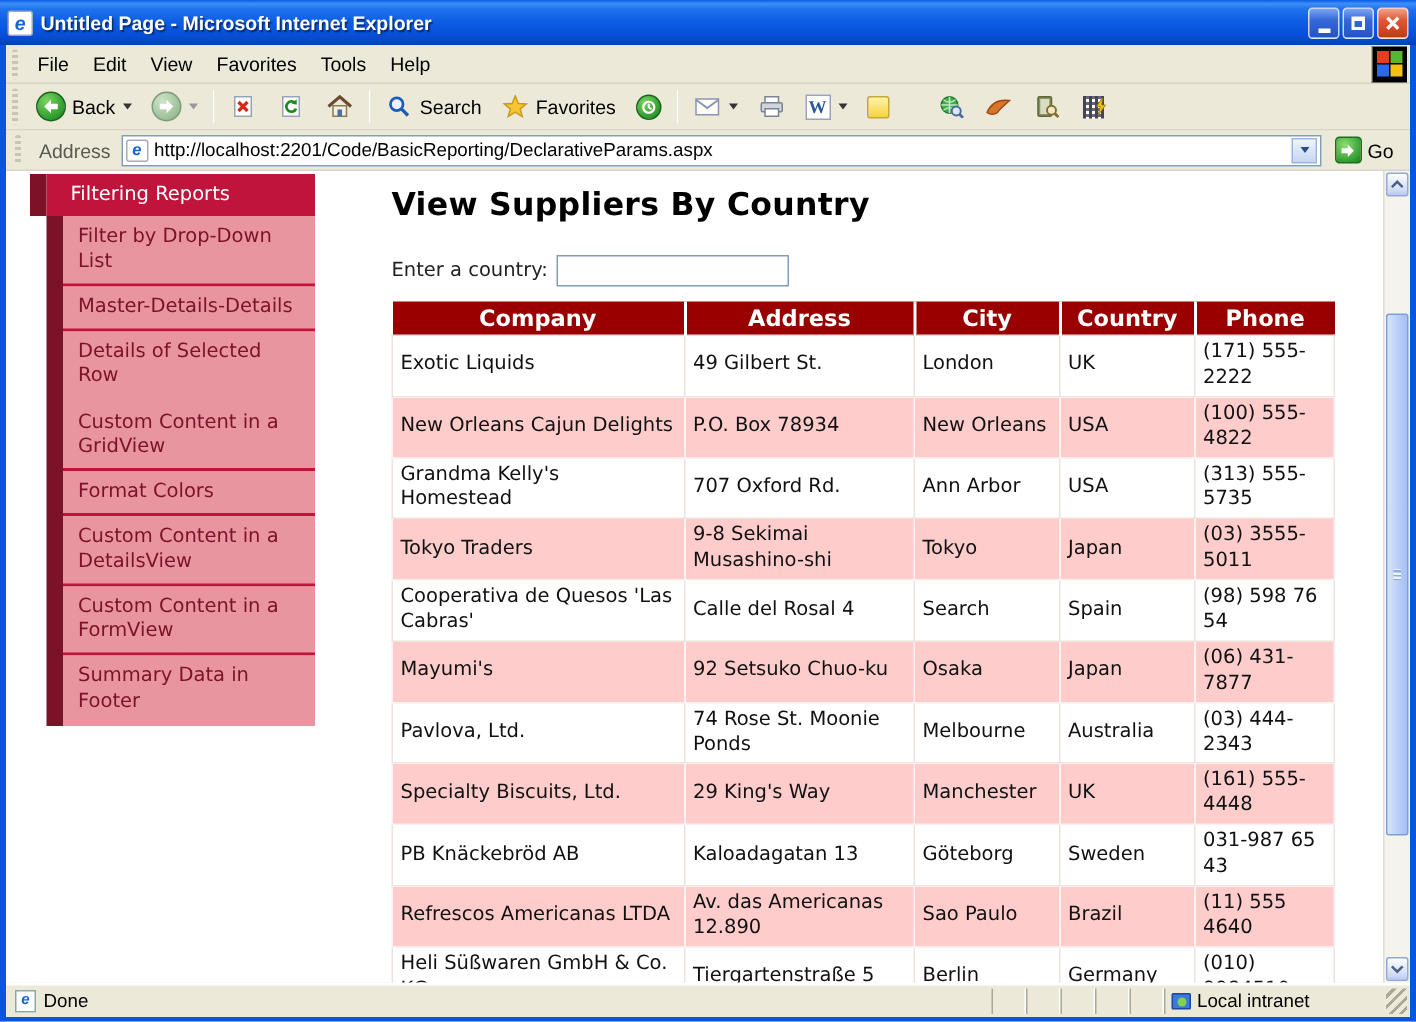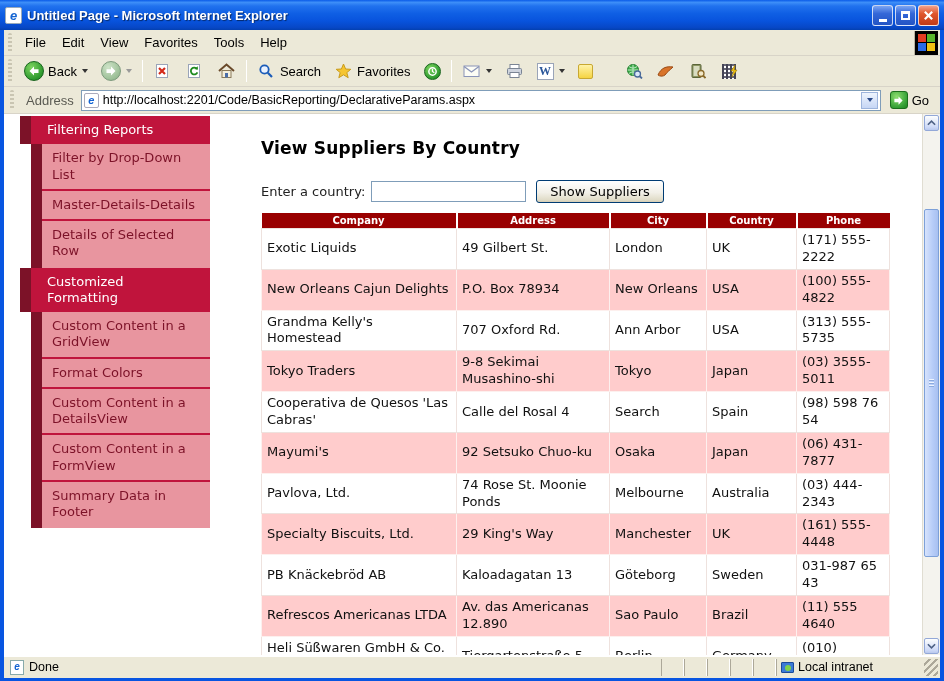--- a/index.html
+++ b/index.html
@@ -84,33 +84,33 @@
   
   .sidebar{position:absolute;left:16px;top:2px;width:190px;}
   .nav-header{display:flex;}
   .nav-dark{width:11px;background:#7c1228;flex:0 0 auto;}
   .nav-header-label{flex:1;background:#c0143c;color:#fff;padding:6px 16px;line-height:1.25;}
   .nav-items{margin-left:11px;border-left:11px solid #7c1228;}
   .nav-item{background:#e8959f;color:#7c1228;padding:6px 10px;line-height:1.25;border-bottom:2px solid #c0143c;}
   .nav-items .nav-item:last-child{border-bottom:2px solid #e8959f;}
   
   .main{position:absolute;left:257px;top:8px;right:30px;}
-  .page-title{font-size:17px;font-weight:bold;color:#000;margin-top:16px;letter-spacing:.2px;}
+  .page-title{font-size:21px;font-weight:bold;color:#000;margin-top:2px;letter-spacing:.2px;}
   .form-row{display:flex;align-items:center;margin-top:22px;gap:6px;}
   .form-label{font-size:13px;color:#222;}
   .country-input{width:155px;height:21px;border:1px solid #7f9db9;background:#fff;
     font-family:"DejaVu Sans",sans-serif;font-size:13px;padding:0 3px;}
   .xp-button{margin-left:4px;height:23px;padding:1px 13px;font-family:"DejaVu Sans",sans-serif;
     font-size:13px;color:#000;border:1px solid #003c74;border-radius:3px;
     background:linear-gradient(180deg,#ffffff 0%,#f2f0e8 55%,#e0dcc8 90%,#d4ccb4 100%);}
   
   .suppliers{border-collapse:collapse;width:628px;margin-top:10px;table-layout:fixed;}
   .suppliers col.c0{width:195px}.suppliers col.c1{width:153px}
   .suppliers col.c2{width:97px}.suppliers col.c3{width:90px}.suppliers col.c4{width:93px}
-  .suppliers th{background:#990000;color:#fff;font-weight:bold;font-size:10px;
+  .suppliers th{background:#990000;color:#fff;font-weight:bold;font-size:15px;
     padding:2px 3px;border-left:2px solid #fff;text-align:center;}
   .suppliers th:first-child{border-left:none;}
   .suppliers td{font-size:13px;color:#111;padding:3px 5px;line-height:1.3;
     border:1px solid #eee2de;background:#fff;overflow:hidden;word-wrap:break-word;}
   .suppliers tr.alt td{background:#ffcccc;border-color:#fdf0ee;}
   
   .vscroll{position:absolute;top:0;right:0;bottom:0;width:18px;background:#f4f3ee;
     border-left:1px solid #e0ddd2;}
   .scr-btn{position:absolute;left:1px;right:1px;height:16px;border-radius:2px;
     background:linear-gradient(180deg,#fdfefe,#cdd9f7 80%,#b9c9ee);border:1px solid #93a8d8;
@@ -361,40 +361,35 @@
               <span class="nav-dark"></span>
               <span class="nav-header-label">Filtering Reports</span>
             </div>
             <div class="nav-items">
               <div class="nav-item">Filter by Drop-Down List</div>
               <div class="nav-item">Master-Details-Details</div>
               <div class="nav-item">Details of Selected Row</div>
             </div>
           </div>
           <div class="nav-group">
-            <div class="nav-header">
-              <span class="nav-dark"></span>
-              <span class="nav-header-label">Customized Formatting</span>
-            </div>
             <div class="nav-items">
               <div class="nav-item">Custom Content in a GridView</div>
               <div class="nav-item">Format Colors</div>
               <div class="nav-item">Custom Content in a DetailsView</div>
               <div class="nav-item">Custom Content in a FormView</div>
               <div class="nav-item">Summary Data in Footer</div>
             </div>
           </div>
         </div>
 
       <div class="main">
         <div class="page-title">View Suppliers By Country</div>
         <div class="form-row">
           <span class="form-label">Enter a country:</span>
           <input class="country-input" type="text" value="" style="">
-          <button class="xp-button">Show Suppliers</button>
         </div>
 
         <table class="suppliers">
           <colgroup>
               <col class="c0">
               <col class="c1">
               <col class="c2">
               <col class="c3">
               <col class="c4">
             </colgroup>

